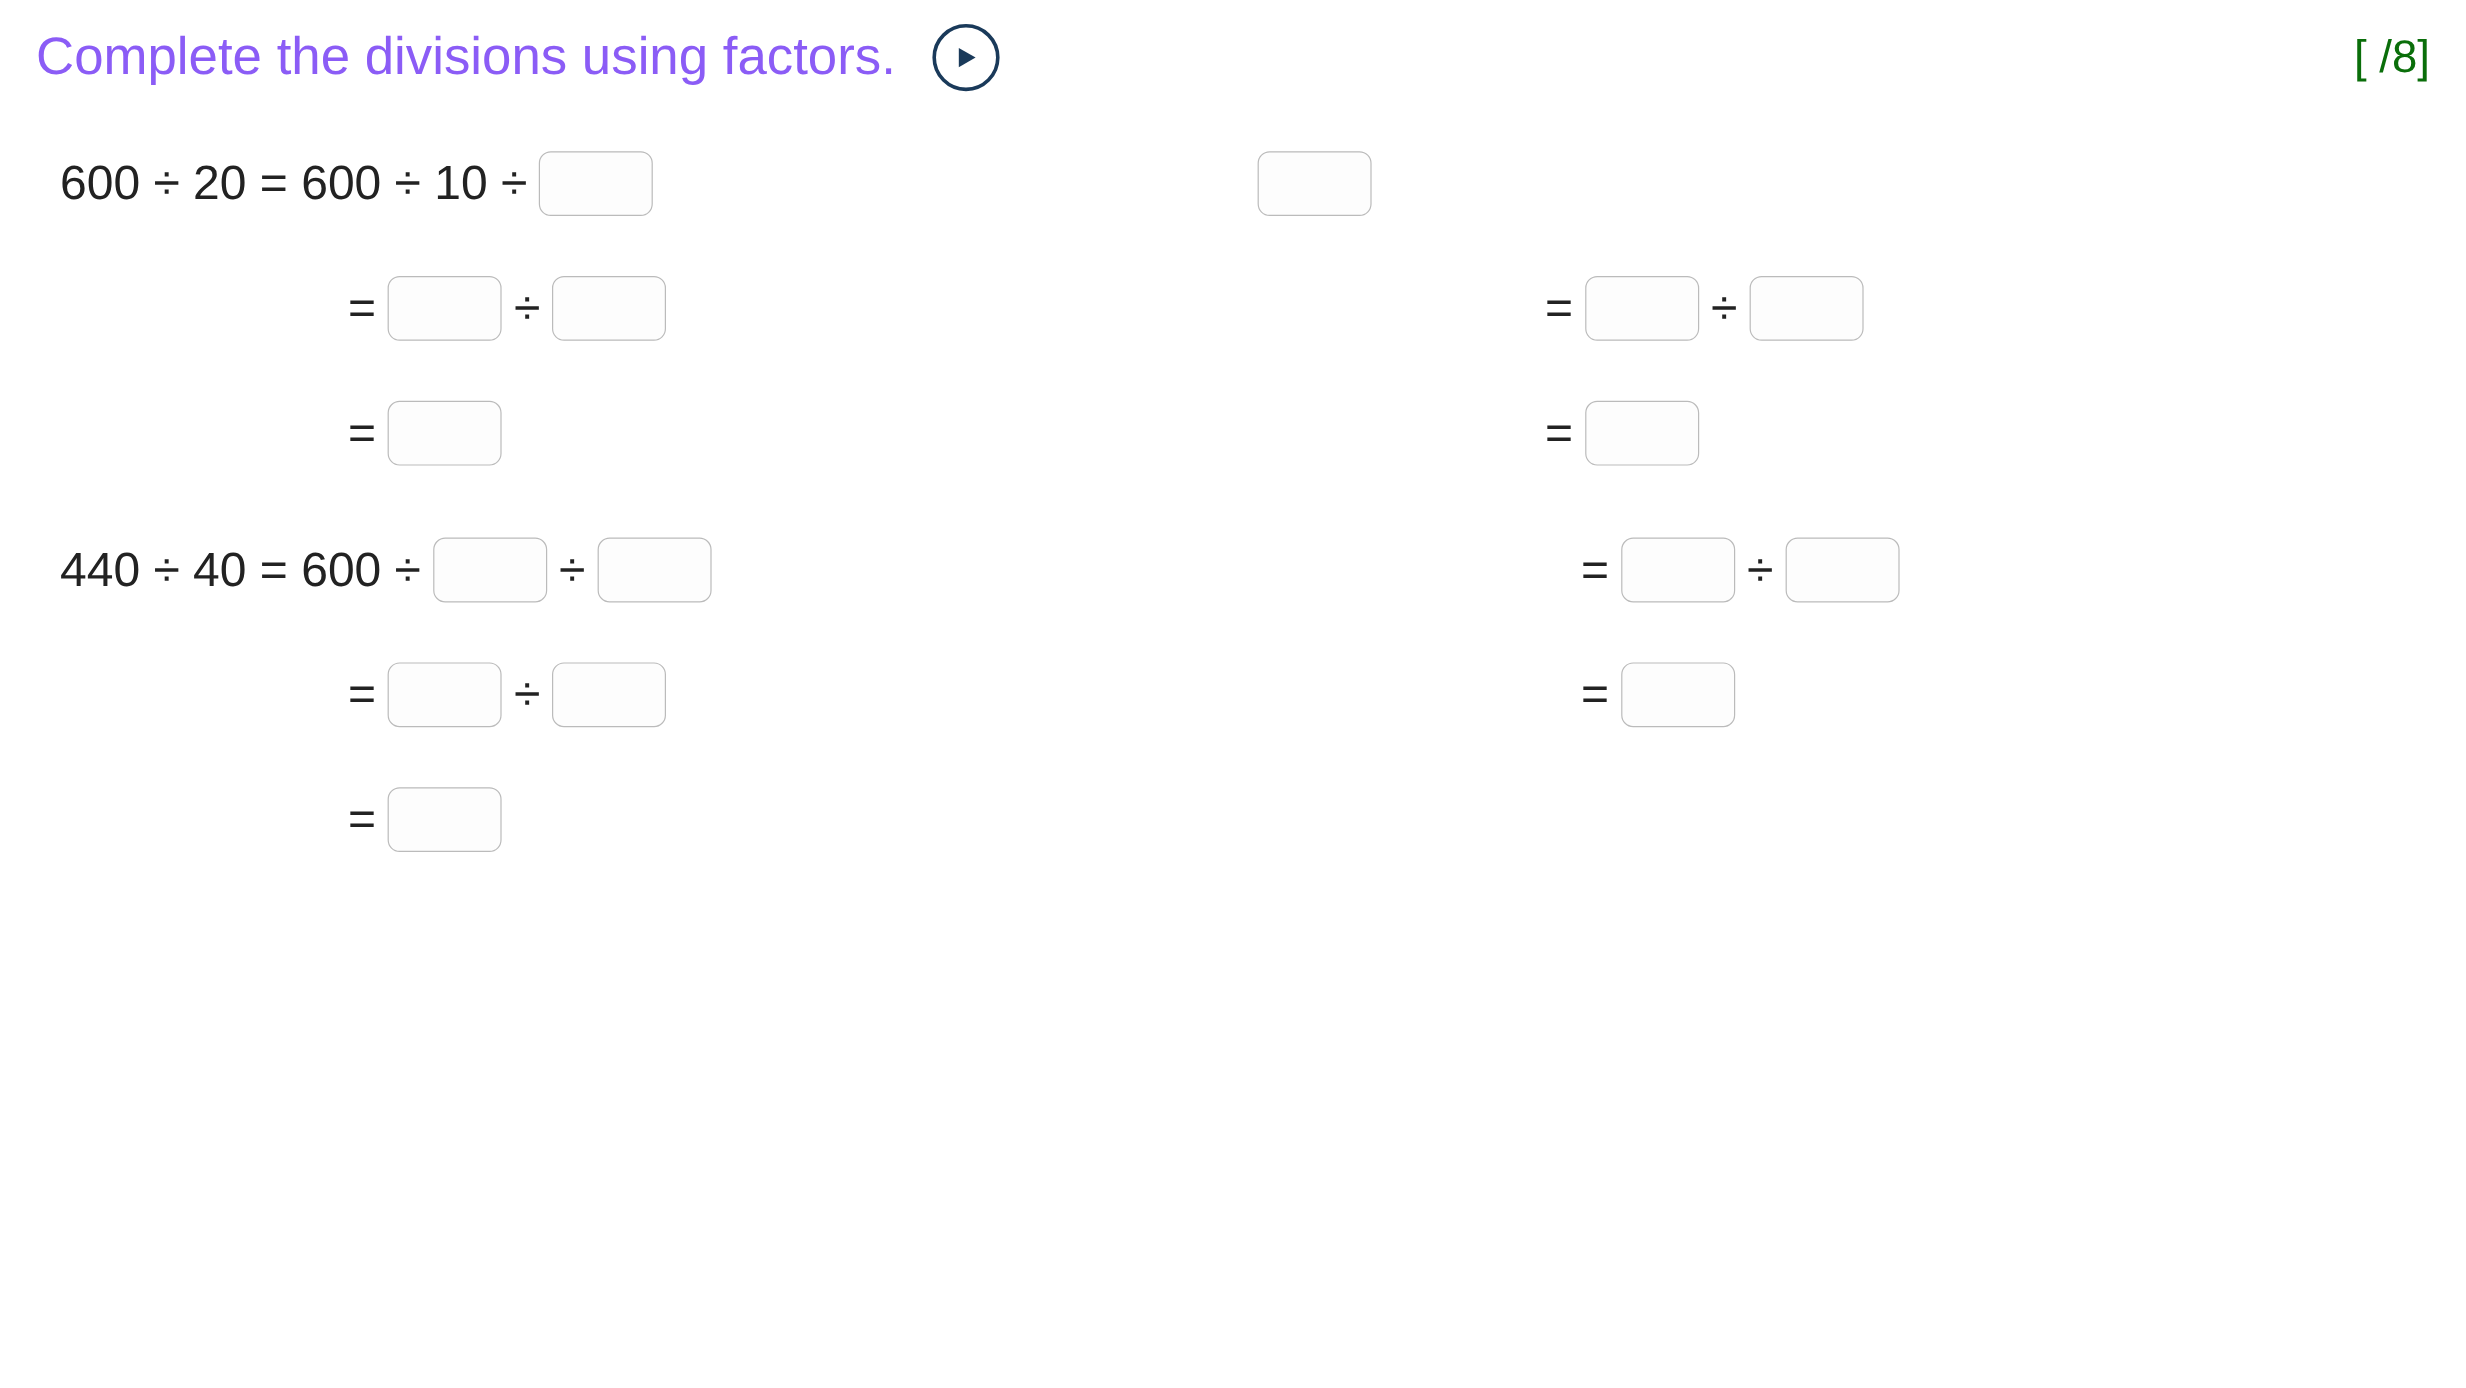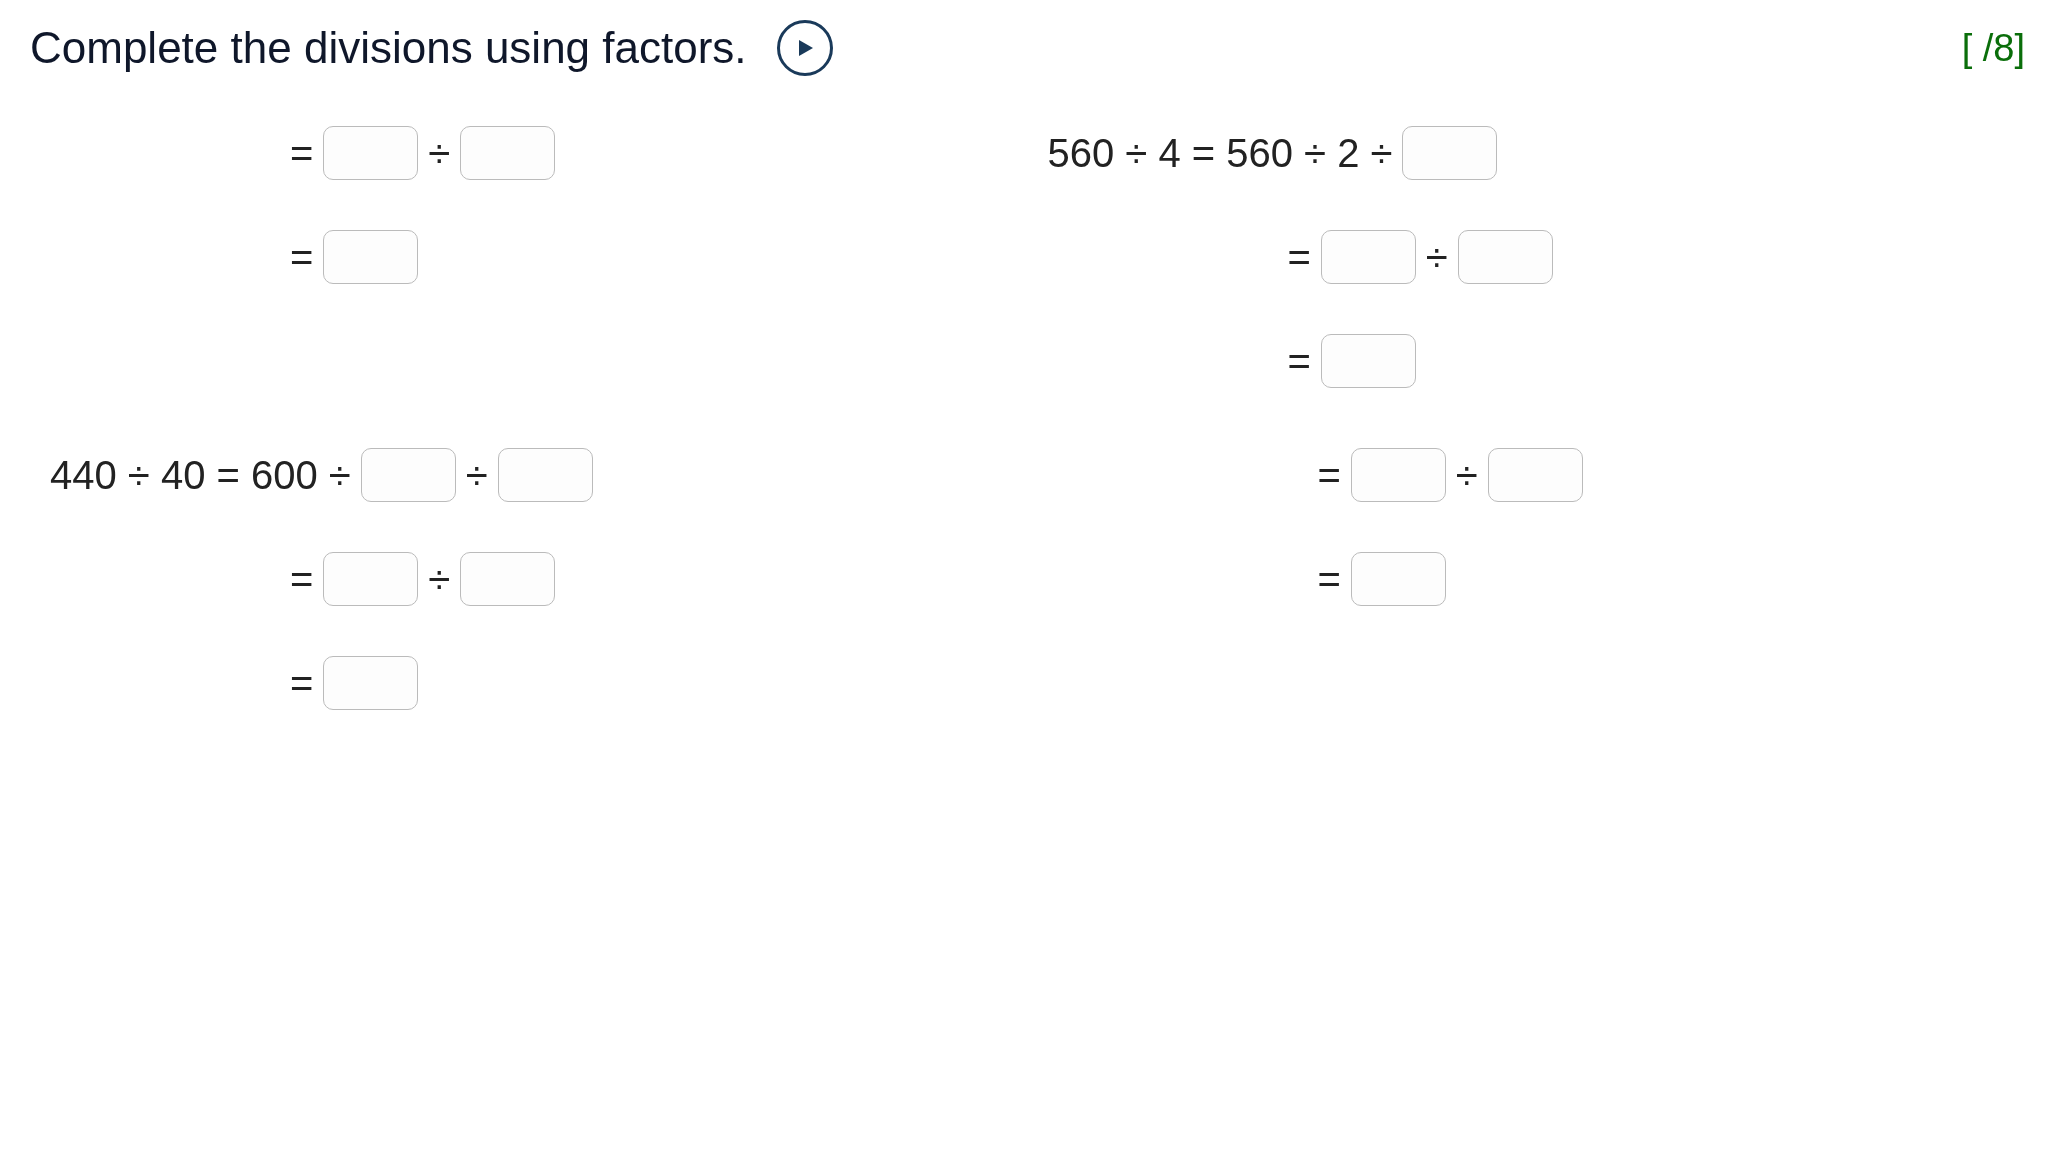--- a/index.html
+++ b/index.html
@@ -19,21 +19,21 @@
       align-items: center;
       justify-content: space-between;
       margin-bottom: 50px;
     }
     .header-left {
       display: flex;
       align-items: center;
       gap: 30px;
     }
     .title {
-      color: #0f172a;
+      color: #8b5cf6;
       font-size: 44px;
       font-weight: normal;
     }
     .play-button {
       width: 56px;
       height: 56px;
       border: 3px solid #1a3a5a;
       border-radius: 50%;
       display: flex;
       align-items: center;
@@ -99,35 +99,38 @@
         <path d="M6 4 L20 12 L6 20 Z" fill="#1a3a5a"></path>
       </svg>
     </button>
   </div>
   <div class="score">[ /8]</div>
 </div>
 
 <div class="problems-container">
 
   <div class="problem">
+    <div class="problem-line">
+      <span class="expr-text">600 ÷ 20 = 600 ÷ 10 ÷</span>
+      <input class="input-box" type="text" style="">
+    </div>
     <div class="problem-line indent">
       <span class="expr-text">=</span>
       <input class="input-box" type="text" style="">
       <span class="expr-text">÷</span>
       <input class="input-box" type="text" style="">
     </div>
     <div class="problem-line indent">
       <span class="expr-text">=</span>
       <input class="input-box" type="text" style="">
     </div>
   </div>
 
   <div class="problem">
     <div class="problem-line">
-      <span class="expr-text">560 ÷ 4 = 560 ÷ 2 ÷</span>
       <input class="input-box" type="text" style="">
     </div>
     <div class="problem-line indent">
       <span class="expr-text">=</span>
       <input class="input-box" type="text" style="">
       <span class="expr-text">÷</span>
       <input class="input-box" type="text" style="">
     </div>
     <div class="problem-line indent">
       <span class="expr-text">=</span>

